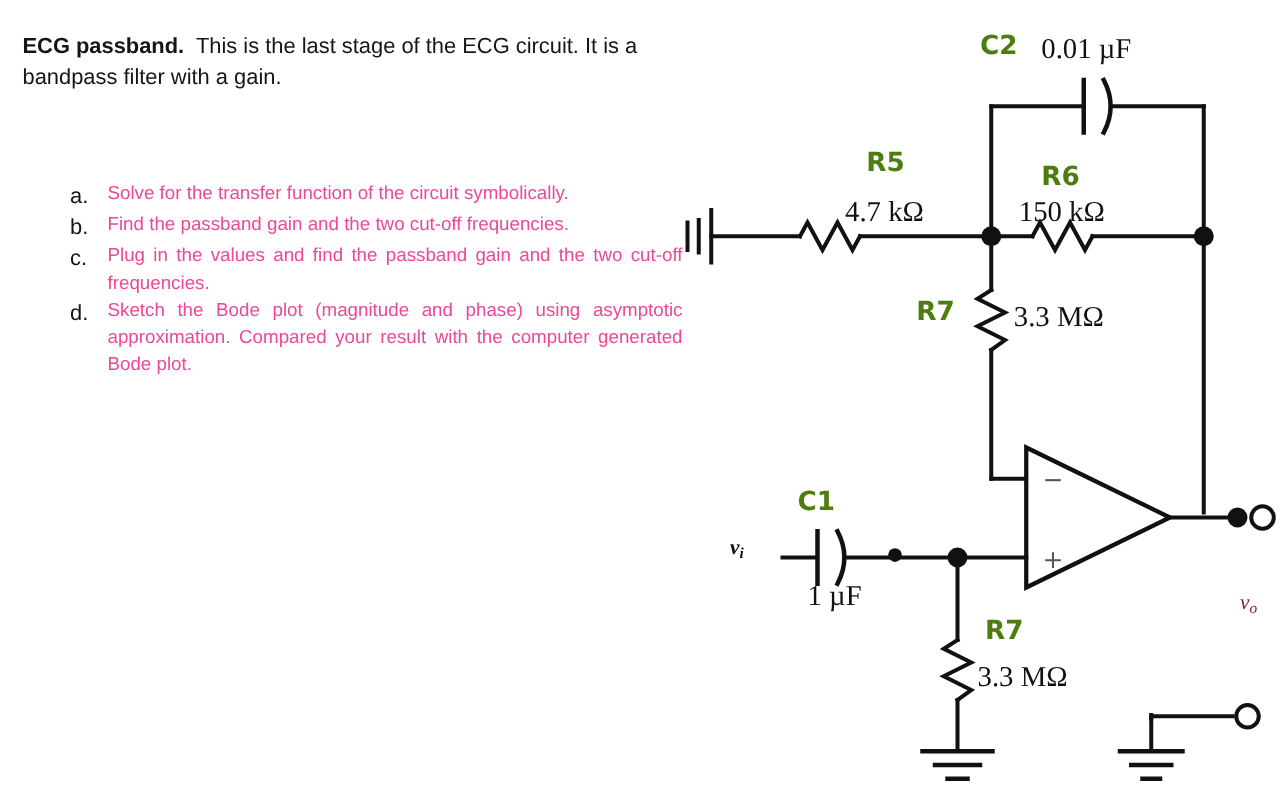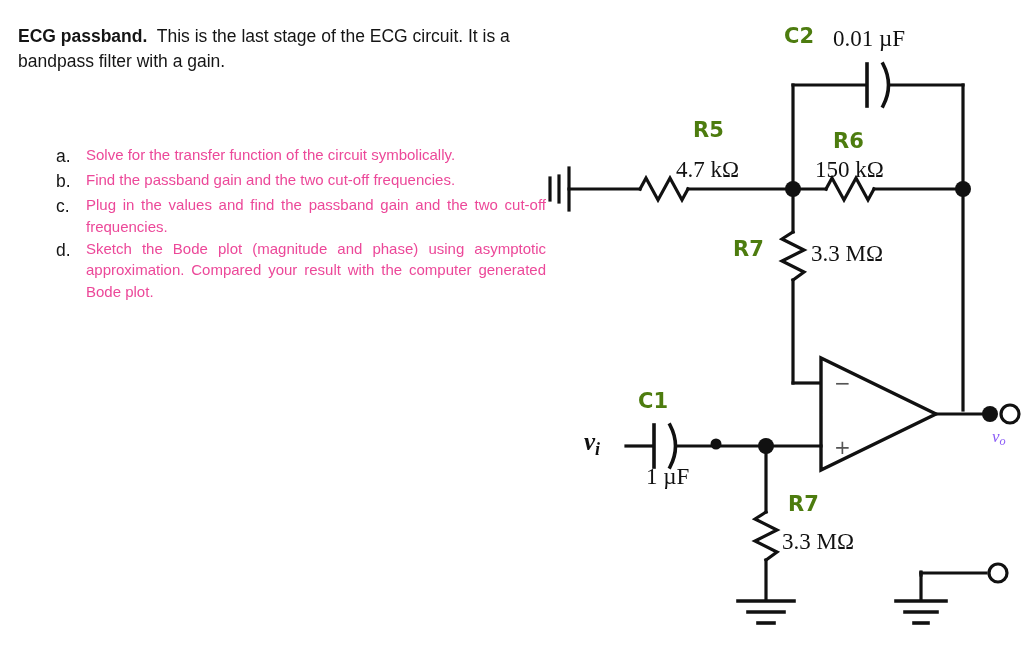--- a/index.html
+++ b/index.html
@@ -91,28 +91,29 @@
   }
   .lbl-val {
     color: #111111;
     font-family: "Liberation Serif", serif;
     font-size: 23px;
   }
   .lbl-var {
     color: #111111;
     font-family: "Liberation Serif", serif;
     font-style: italic;
-    font-size: 25px;
+    font-size: 17px;
     font-weight: bold;
   }
   .lbl-vo {
-    color: #8b5cf6;
+    color: #7f1d1d;
     font-family: "Liberation Serif", serif;
     font-style: italic;
     font-size: 17px;
+    margin-top: 45px;
   }
   .sub {
     font-size: 0.72em;
     vertical-align: -0.28em;
   }
 </style>
 </head>
 <body>
 
 <div id="page">

